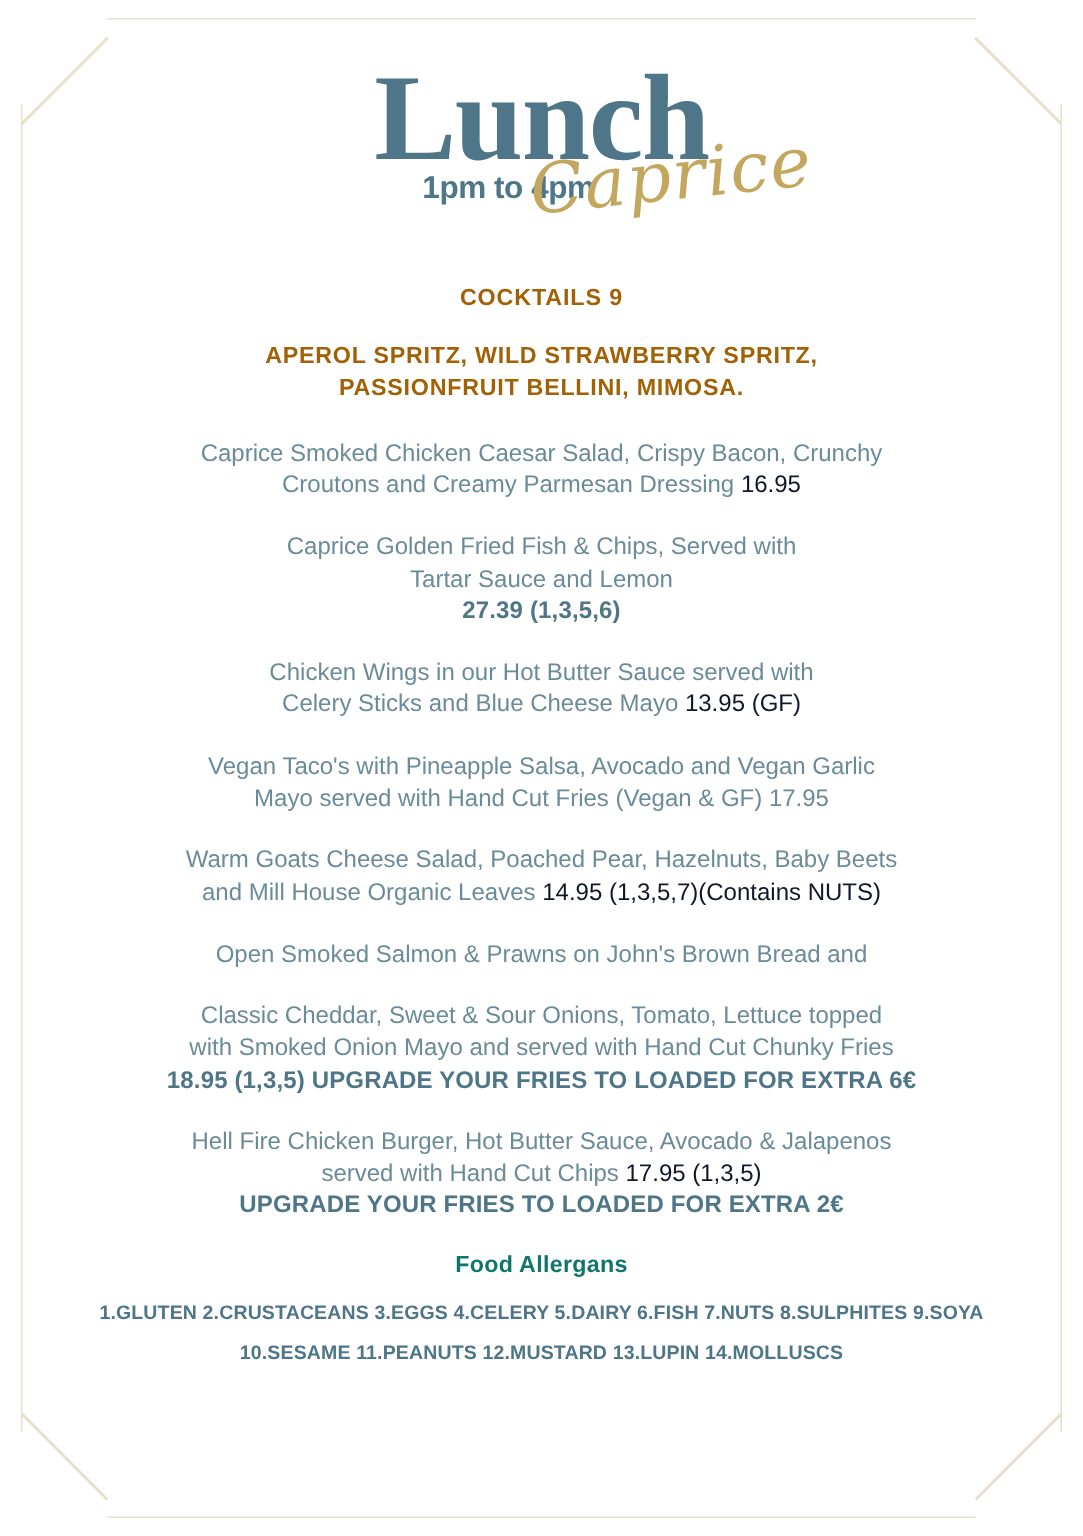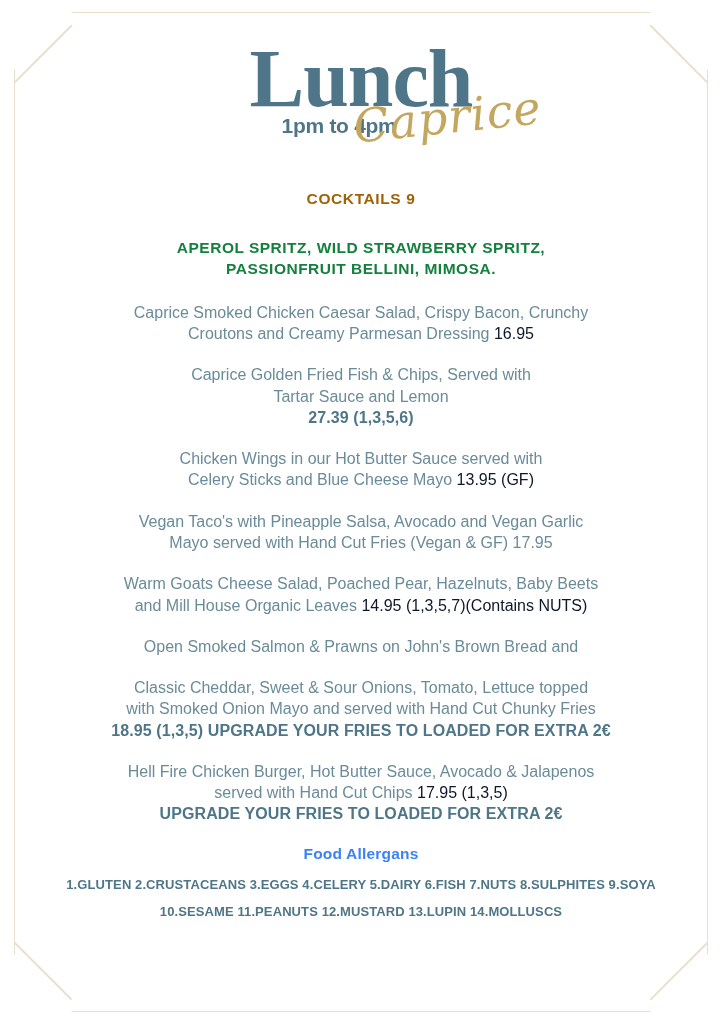--- a/index.html
+++ b/index.html
@@ -110,43 +110,43 @@
     font-size: 15.5px;
     font-weight: 700;
     letter-spacing: 0.6px;
     color: #a16207;
     margin-top: 34px;
   }
   .cocktail-list {
     font-size: 15.5px;
     font-weight: 700;
     letter-spacing: 0.5px;
-    color: #15803d;
+    color: #a16207;
     line-height: 1.35;
-    margin-top: 30px;
+    margin-top: 20px;
   }
 
   
   .items { margin-top: 22px; }
   .item {
     font-size: 16px;
     line-height: 1.33;
     color: #6a8b99;
     margin-bottom: 20px;
     font-weight: 400;
   }
   .item .b { font-weight: 400; color: #0f172a; }
   .item .line { display: block; }
   .item .line.bold { font-weight: 700; color: #4e7688; letter-spacing: 0.1px; }
 
   
   .allergen-head {
     font-size: 15.5px;
     font-weight: 700;
-    color: #3b82f6;
+    color: #0f766e;
     margin-top: 1px;
     letter-spacing: 0.2px;
   }
   .allergen-line {
     font-size: 13px;
     font-weight: 700;
     color: #4e7688;
     letter-spacing: 0.1px;
     margin-top: 14px;
   }
@@ -197,21 +197,21 @@
       <div class="item">
         <span class="line">Warm Goats Cheese Salad, Poached Pear, Hazelnuts, Baby Beets</span>
         <span class="line">and Mill House Organic Leaves <span class="b">14.95 (1,3,5,7)(Contains NUTS)</span></span>
       </div>
       <div class="item">
         <span class="line">Open Smoked Salmon &amp; Prawns on John's Brown Bread and</span>
       </div>
       <div class="item">
         <span class="line">Classic Cheddar, Sweet &amp; Sour Onions, Tomato, Lettuce topped</span>
         <span class="line">with Smoked Onion Mayo and served with Hand Cut Chunky Fries</span>
-        <span class="line bold">18.95 (1,3,5) UPGRADE YOUR FRIES TO LOADED FOR EXTRA 2€</span>
+        <span class="line bold">18.95 (1,3,5) UPGRADE YOUR FRIES TO LOADED FOR EXTRA 6€</span>
       </div>
       <div class="item">
         <span class="line">Hell Fire Chicken Burger, Hot Butter Sauce, Avocado &amp; Jalapenos</span>
         <span class="line">served with Hand Cut Chips <span class="b">17.95 (1,3,5)</span></span>
         <span class="line bold">UPGRADE YOUR FRIES TO LOADED FOR EXTRA 2€</span>
       </div>
     </div>
 
   <div class="allergen-head">Food Allergans</div>
   <div class="allergen-line">1.GLUTEN 2.CRUSTACEANS 3.EGGS 4.CELERY 5.DAIRY 6.FISH 7.NUTS 8.SULPHITES 9.SOYA</div>

